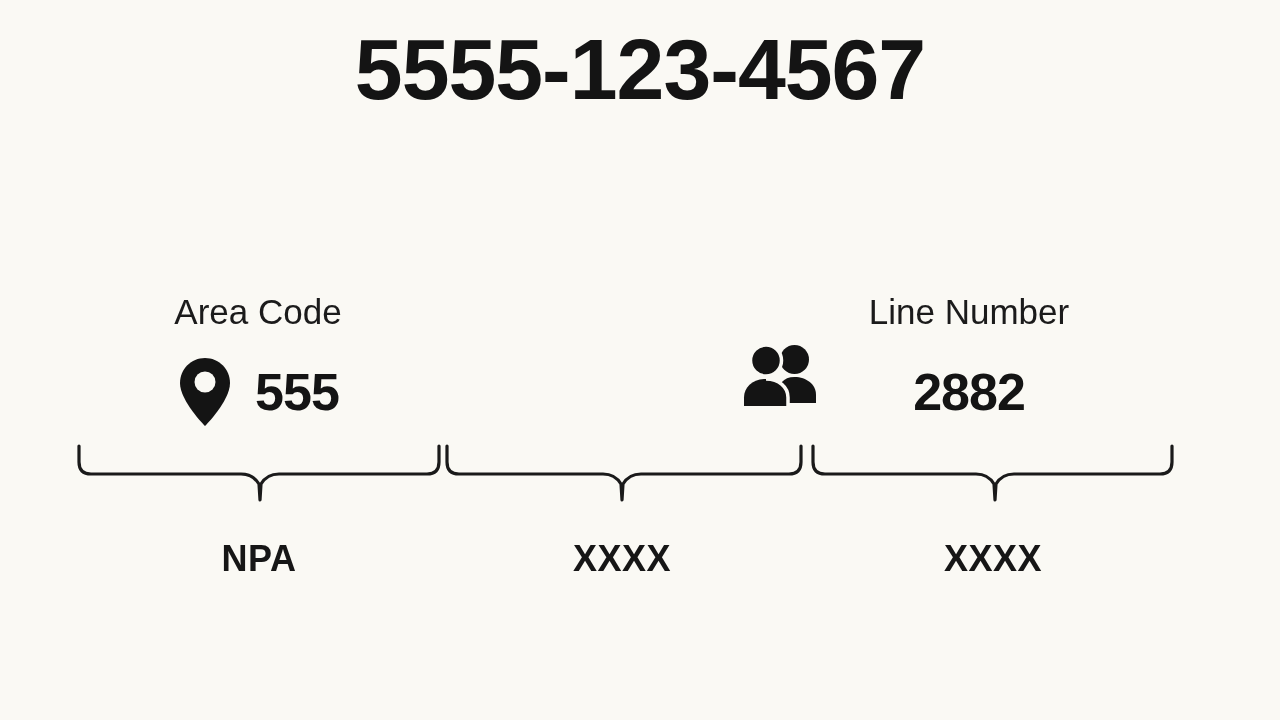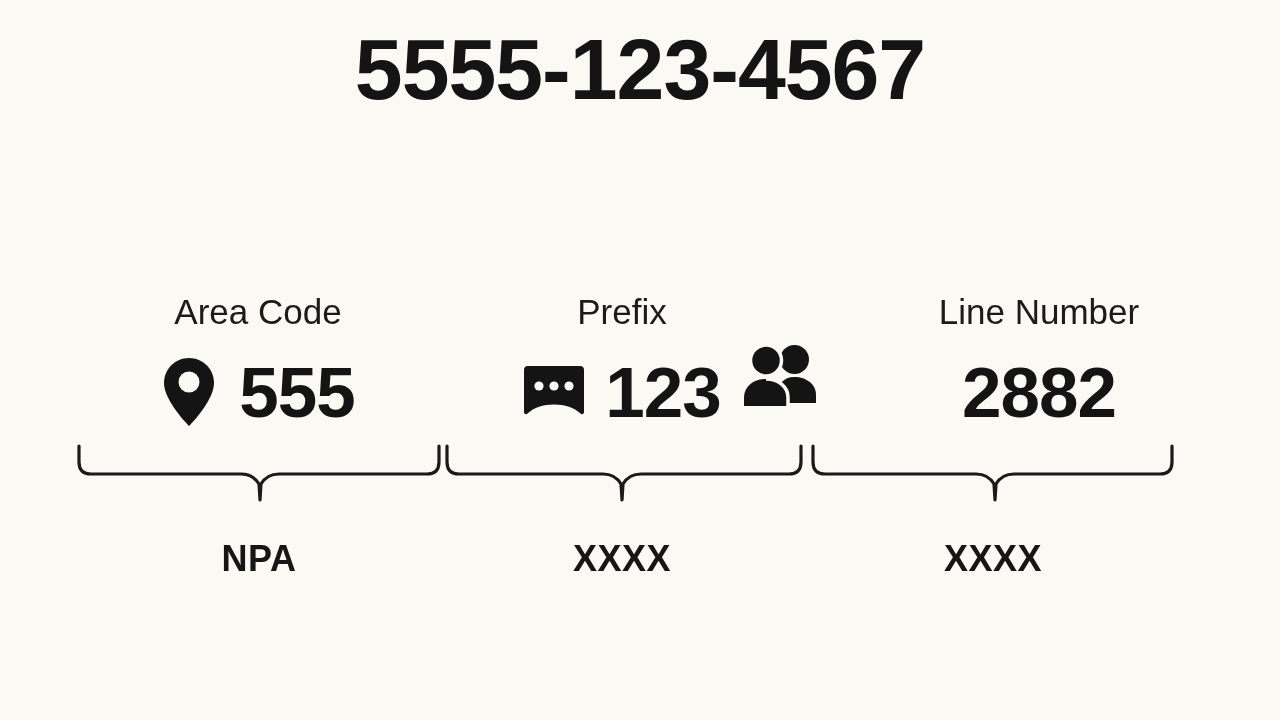--- a/index.html
+++ b/index.html
@@ -47,42 +47,42 @@
     height: 170px;
   }
 
   .segment {
     position: absolute;
     top: 0;
     text-align: center;
   }
   .segment.seg-0 { left: 78px;  width: 360px; }
   .segment.seg-1 { left: 446px; width: 352px; }
-  .segment.seg-2 { left: 860px; width: 358px; }
+  .segment.seg-2 { left: 790px; width: 358px; }
 
   .seg-label {
     font-size: 35px;
     font-weight: 400;
     line-height: 1;
     color: #1b1b1b;
     letter-spacing: 0px;
     white-space: nowrap;
     margin-top: 36px;
   }
 
   .seg-value-row {
     margin-top: 22px;
     display: flex;
     align-items: center;
     justify-content: center;
     height: 82px;
   }
 
   .seg-value {
-    font-size: 71px;
+    font-size: 52px;
     font-weight: 700;
     line-height: 1;
     color: #141414;
     letter-spacing: -1px;
   }
 
   
   .seg-icon {
     display: inline-flex;
     align-items: center;
@@ -155,34 +155,20 @@
         <span class="seg-icon">
           <svg width="56" height="72" viewBox="0 0 56 72" aria-hidden="true">
             <path d="M28 2 C14.2 2 3 13.2 3 27 C3 45 28 70 28 70 C28 70 53 45 53 27 C53 13.2 41.8 2 28 2 Z" fill="#141414"></path>
             <circle cx="28" cy="26" r="10.5" fill="#faf9f4"></circle>
           </svg>
         </span>
         <span class="seg-value">555</span>
       </div>
     </div>
 
-    <div class="segment seg-1">
-      <div class="seg-label">Prefix</div>
-      <div class="seg-value-row">
-        <span class="seg-icon">
-          <svg width="62" height="56" viewBox="0 0 62 56" aria-hidden="true">
-            <path d="M5 2 H57 A4 4 0 0 1 61 6 V48 C61 50 59 51 57.5 49.5 C51 43.5 42 40.5 31 40.5 C20 40.5 11 43.5 4.5 49.5 C3 51 1 50 1 48 V6 A4 4 0 0 1 5 2 Z" fill="#141414"></path>
-            <circle cx="16" cy="22" r="4.6" fill="#faf9f4"></circle>
-            <circle cx="31" cy="22" r="4.6" fill="#faf9f4"></circle>
-            <circle cx="46" cy="22" r="4.6" fill="#faf9f4"></circle>
-          </svg>
-        </span>
-        <span class="seg-value">123</span>
-      </div>
-    </div>
 
     <div class="segment seg-2">
       <div class="seg-label">Line Number</div>
       <div class="seg-value-row">
         <span class="seg-value">2882</span>
       </div>
     </div>
 
   </div>
 

